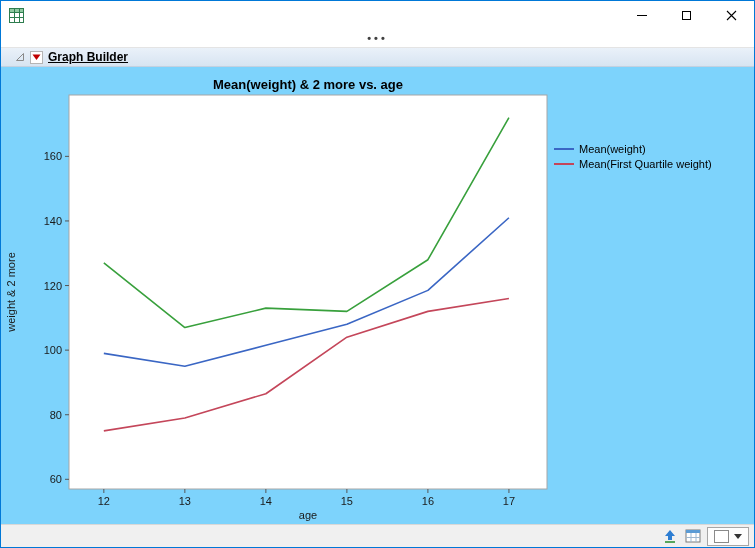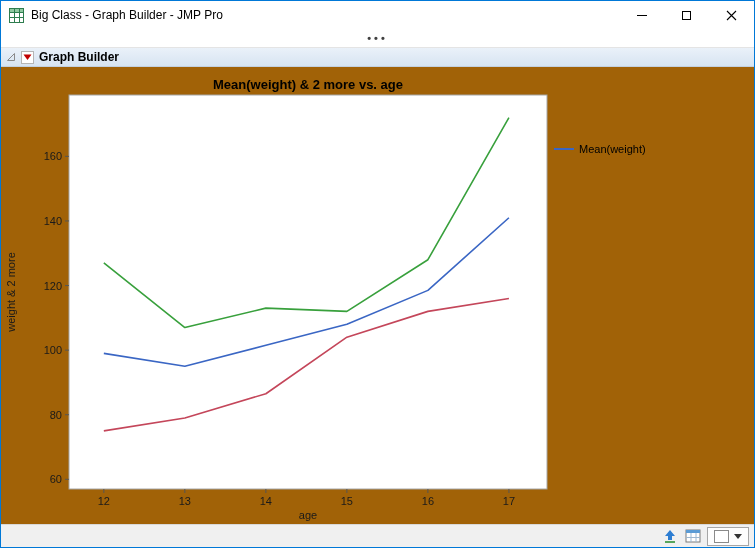--- a/index.html
+++ b/index.html
@@ -25,29 +25,29 @@
   .max-glyph { width: 9px; height: 9px; border: 1px solid #000; }
   
   .dots-row { flex: 0 0 18px; height: 18px; display: flex; align-items: center; justify-content: center; background: #ffffff; }
   .dots { font-size: 11px; font-weight: bold; letter-spacing: 3px; color: #3f3f3f; line-height: 1; }
   
   .outline-header {
     flex: 0 0 20px; height: 20px;
     background: linear-gradient(#eaf1f9, #d7e4f1);
     border-top: 1px solid #e4e4e4;
     border-bottom: 1px solid #c3d1e0;
-    display: flex; align-items: center; gap: 5px; padding-left: 5px;
+    display: flex; align-items: center; gap: 5px; padding-left: 14px; text-decoration: underline;
   }
   .red-triangle-btn {
     width: 13px; height: 13px; background: #fff; border: 1px solid #b5b5b5;
     display: flex; align-items: center; justify-content: center;
   }
   .outline-title { font-size: 12px; font-weight: bold; color: #000; }
   
-  .report { flex: 1 1 auto; position: relative; background: #a16207; overflow: hidden; }
+  .report { flex: 1 1 auto; position: relative; background: #7dd3fc; overflow: hidden; }
   .chart-title { position: absolute; top: 10px; left: 60px; width: 494px; text-align: center; font-size: 13px; font-weight: bold; color: #000; }
   #chart-svg { position: absolute; top: 26px; left: 0; }
   .legend { position: absolute; left: 553px; top: 30px; margin-top: 44px; }
   .legend-row { display: flex; align-items: center; height: 15px; }
   .legend-swatch { width: 20px; height: 2px; display: inline-block; margin-right: 5px; flex: 0 0 20px; }
   .legend-label { font-size: 11px; color: #000; white-space: nowrap; }
   
   .statusbar {
     flex: 0 0 23px; height: 23px; background: #f0f0f0; border-top: 1px solid #d8d8d8;
     display: flex; align-items: center; justify-content: flex-end; gap: 5px; padding: 0 5px;
@@ -68,21 +68,20 @@
   <div class="titlebar">
     <span class="app-icon">
       <svg width="15" height="15">
         <rect x="0.5" y="0.5" width="14" height="14" fill="#ffffff" stroke="#2e7d4f"></rect>
         <rect x="0.5" y="0.5" width="14" height="4" fill="#8fc9a0" stroke="#2e7d4f"></rect>
         <line x1="5.5" y1="0.5" x2="5.5" y2="14.5" stroke="#2e7d4f"></line>
         <line x1="10.5" y1="0.5" x2="10.5" y2="14.5" stroke="#2e7d4f"></line>
         <line x1="0.5" y1="9.5" x2="14.5" y2="9.5" stroke="#2e7d4f"></line>
       </svg>
     </span>
-    <span class="title-text">Big Class - Graph Builder - JMP Pro</span>
     <span class="tb-spacer"></span>
     <div class="tb-btn">
       <span class="min-glyph"></span>
     </div>
     <div class="tb-btn">
       <span class="max-glyph"></span>
     </div>
     <div class="tb-btn">
       <svg width="11" height="11">
         <path d="M1 1 L10 10 M10 1 L1 10" stroke="#000" stroke-width="1.1" fill="none"></path>
@@ -138,20 +137,24 @@
         <text x="14" y="199" text-anchor="middle" font-size="11" fill="#1a1a1a" transform="rotate(-90 14 199)">weight &amp; 2 more</text>
         <polyline points="102.83728813559321,260.3606557377049 183.8542372881356,273.27868852459017 264.871186440678,252.28688524590163 345.88813559322034,231.2950819672131 426.9050847457628,197.38524590163937 507.92203389830513,124.72131147540983" fill="none" stroke="#3a66c4" stroke-width="1.6" stroke-linejoin="round"></polyline>
         <polyline points="102.83728813559321,337.8688524590164 183.8542372881356,324.95081967213116 264.871186440678,300.7295081967213 345.88813559322034,244.21311475409837 426.9050847457628,218.37704918032787 507.92203389830513,205.45901639344262" fill="none" stroke="#c4465a" stroke-width="1.6" stroke-linejoin="round"></polyline>
         <polyline points="102.83728813559321,169.9344262295082 183.8542372881356,234.52459016393442 264.871186440678,215.14754098360655 345.88813559322034,218.37704918032787 426.9050847457628,166.7049180327869 507.92203389830513,24.60655737704917" fill="none" stroke="#38a03c" stroke-width="1.6" stroke-linejoin="round"></polyline>
       </svg>
     <div class="legend" id="legend">
         <div class="legend-row">
           <span class="legend-swatch" style="background: rgb(58, 102, 196);"></span>
           <span class="legend-label">Mean(weight)</span>
         </div>
+        <div class="legend-row">
+          <span class="legend-swatch" style="background: rgb(196, 70, 90);"></span>
+          <span class="legend-label">Mean(First Quartile weight)</span>
+        </div>
       </div>
   </div>
 
   <div class="statusbar">
     <div class="sb-btn">
       <svg width="16" height="16">
         <path d="M8 2 L13 8 L10 8 L10 12 L6 12 L6 8 L3 8 Z" fill="#2d7dd2"></path>
         <rect x="3" y="13" width="10" height="2" fill="#58a55c"></rect>
       </svg>
     </div>

